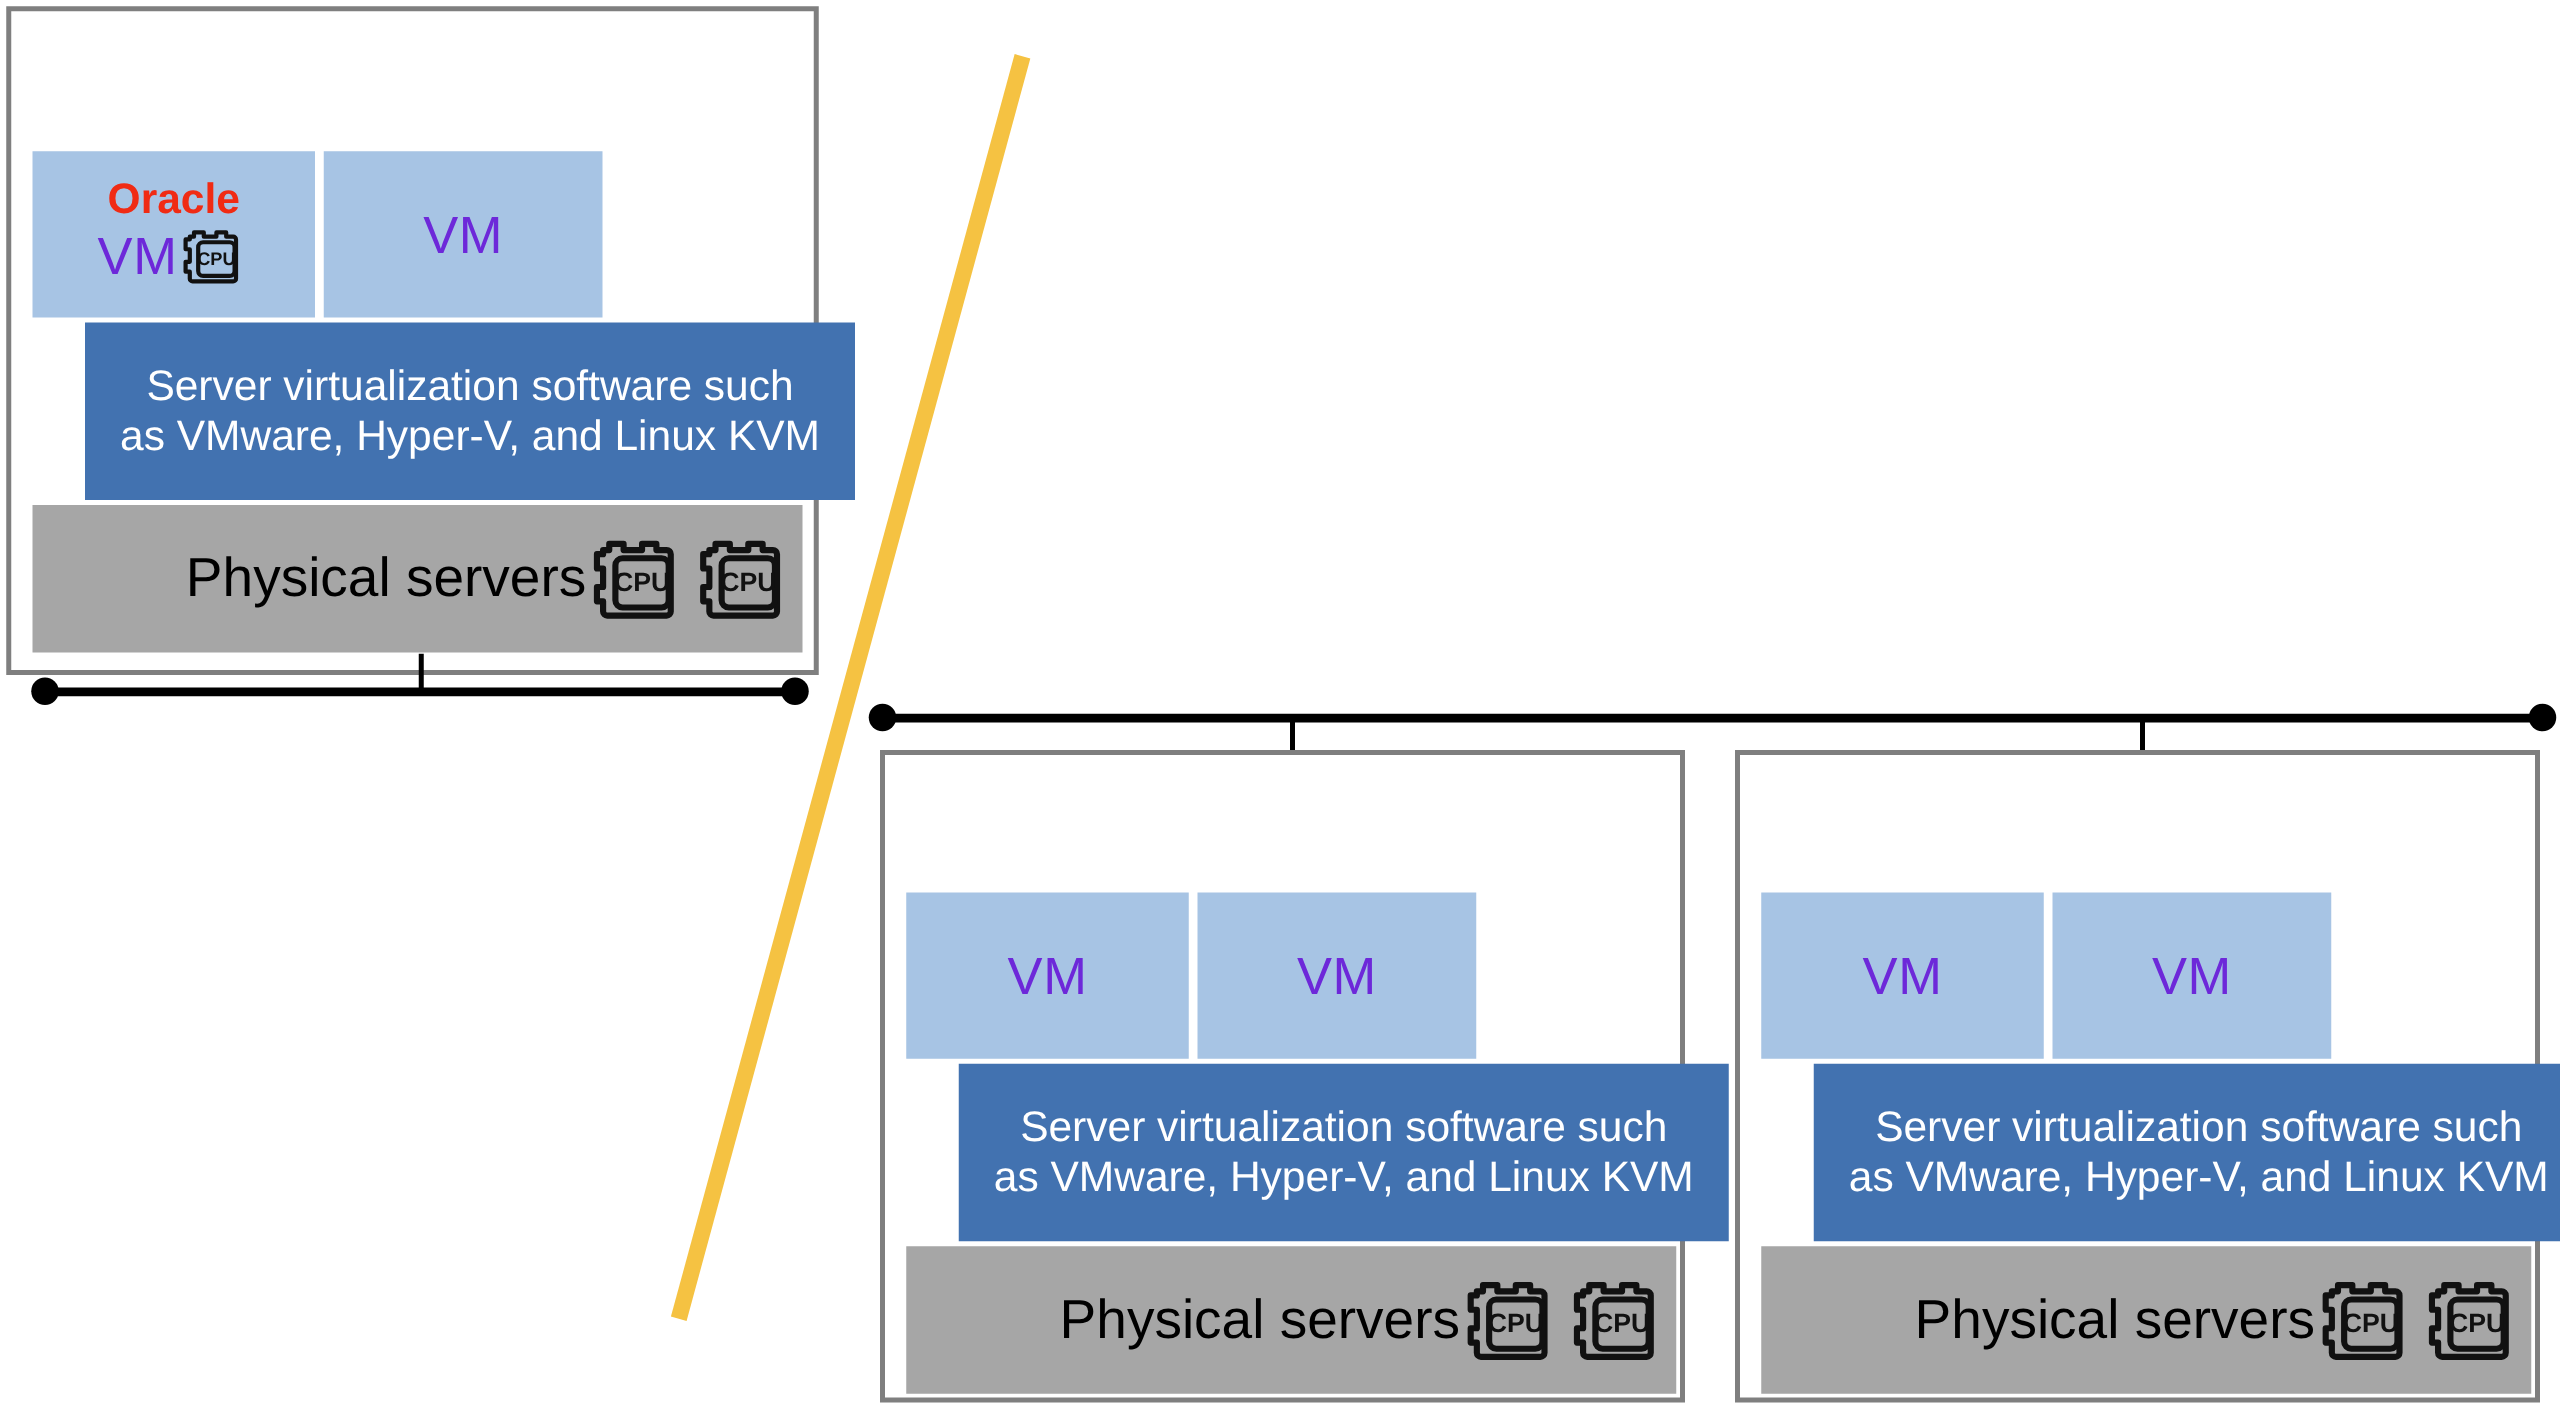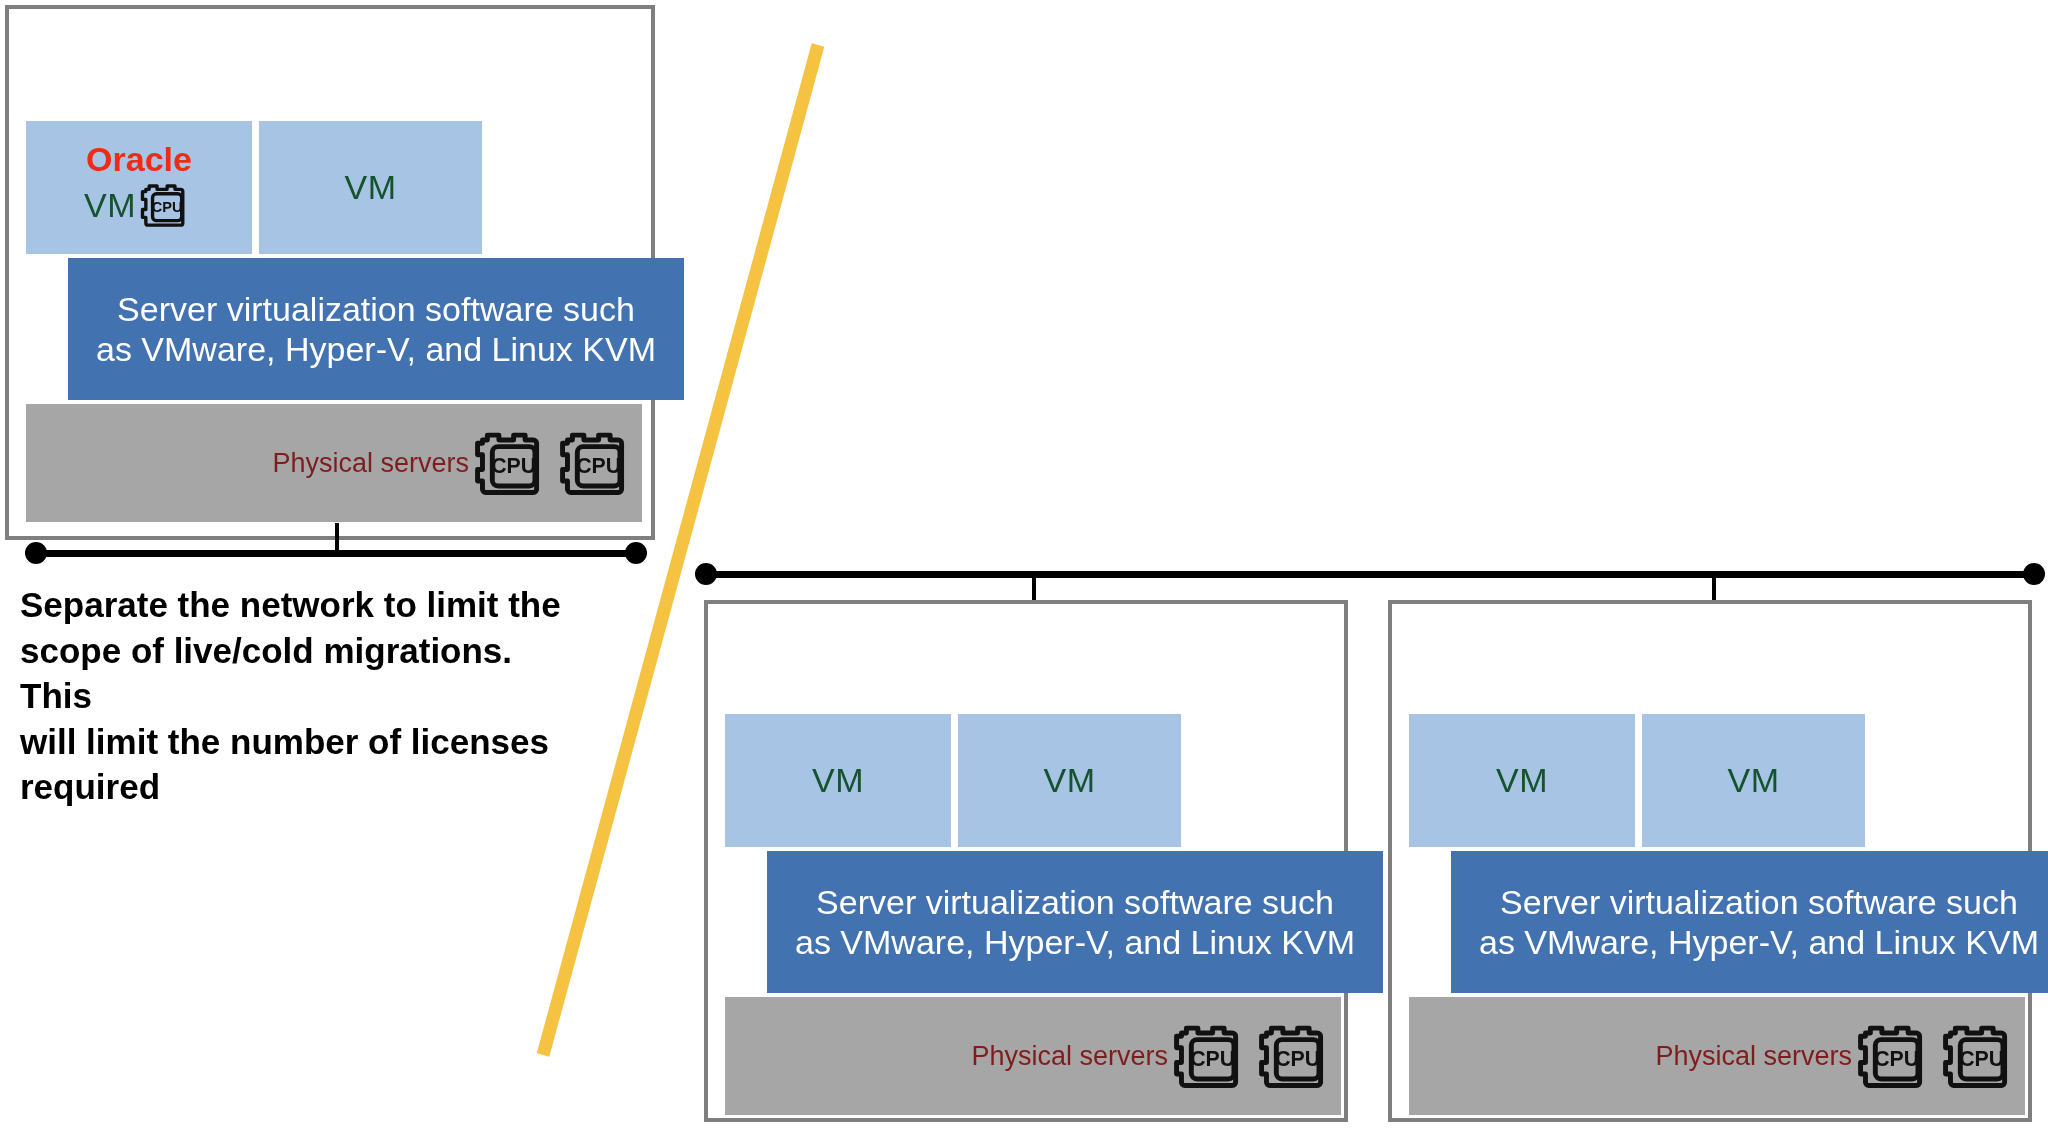--- a/index.html
+++ b/index.html
@@ -30,22 +30,22 @@
     justify-content:center;
   }
   .vm-inner{
     display:flex;
     flex-direction:column;
     align-items:center;
     justify-content:center;
     line-height:1.0;
   }
   .vm-label{
-    color:#14532d;
-    font-size:34px;
+    color:#6d28d9;
+    font-size:42px;
     letter-spacing:0.5px;
     text-align:center;
   }
   .oracle-word{
     color:#F02B14;
     font-weight:bold;
     font-size:34px;
     letter-spacing:0px;
     line-height:1.05;
   }
@@ -79,22 +79,22 @@
   .physical{
     position:absolute;
     background:#A6A6A6;
     box-sizing:border-box;
     display:flex;
     align-items:center;
     justify-content:flex-end;
     padding-right:4px;
   }
   .physical-label{
-    color:#7f1d1d;
-    font-size:27px;
+    color:#000000;
+    font-size:44px;
     white-space:nowrap;
   }
   .cpu-pair{display:flex;align-items:center;gap:3px;margin-left:2px;}
 
   
   .cpu-icon{display:block;}
 
   
   .bus{position:absolute;height:0;}
   .bus-line{
@@ -188,24 +188,20 @@
     </div>
   </div>
 
   <div class="bus" style="left:36px;top:550px;width:600px;">
     <div class="bus-stub" style="left:299px;top:-27px;height:30px;"></div>
     <div class="bus-line" style="width:600px;"></div>
     <div class="bus-dot" style="left:-11px;"></div>
     <div class="bus-dot" style="left:589px;"></div>
   </div>
 
-  <div class="caption" style="left:20px;top:582px;width:560px;">Separate the network to limit the
-scope of live/cold migrations. This
-will limit the number of licenses
-required</div>
 
   <div class="bus" style="left:706px;top:571px;width:1328px;">
     <div class="bus-line" style="width:1328px;"></div>
     <div class="bus-dot" style="left:-11px;"></div>
     <div class="bus-dot" style="left:1317px;"></div>
     <div class="bus-stub" style="left:326px;top:5px;height:29px;"></div>
     <div class="bus-stub" style="left:1006px;top:5px;height:29px;"></div>
   </div>
 
   <div class="host-box" style="left:704px;top:600px;width:644px;height:522px;">

